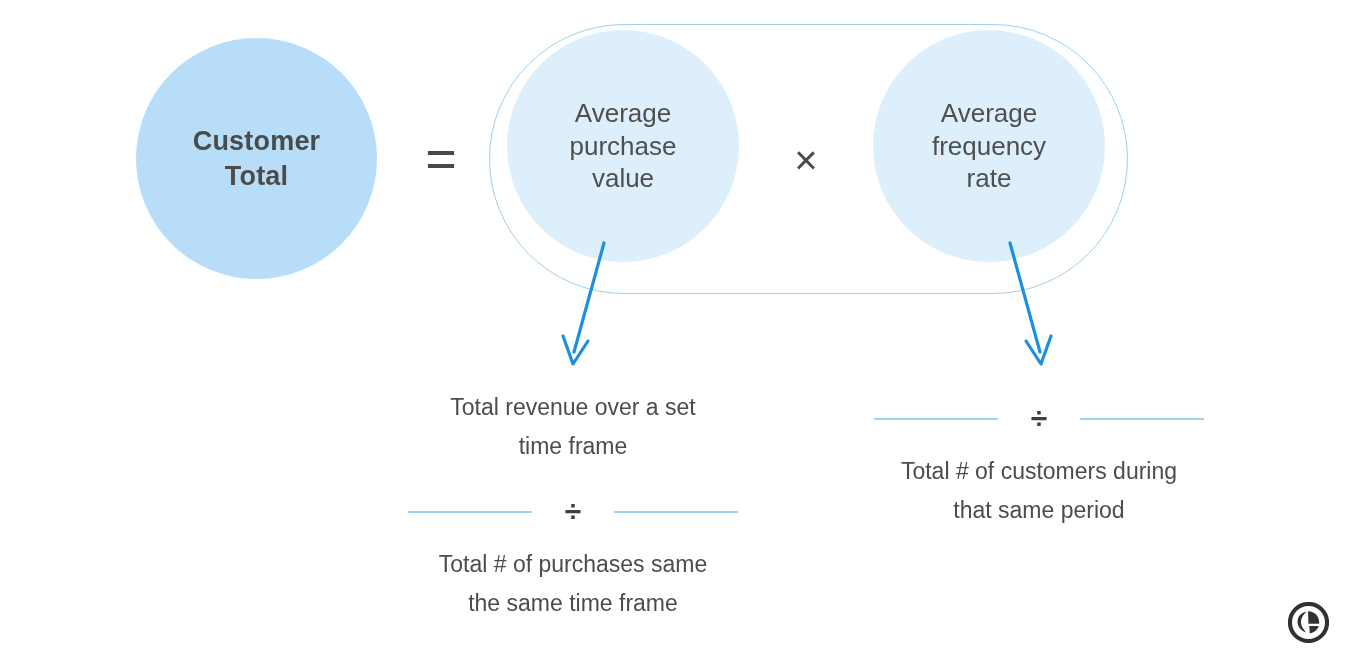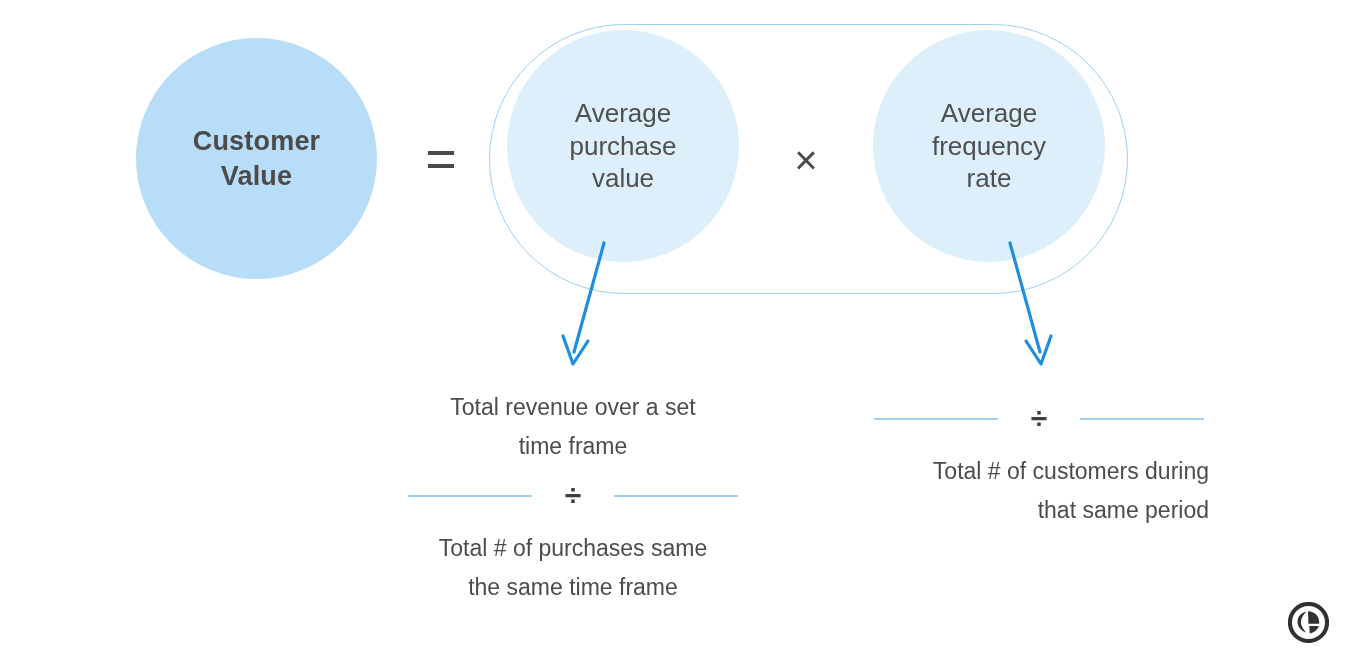--- a/index.html
+++ b/index.html
@@ -110,21 +110,21 @@
   .fraction-left  { left: 403px; top: 388px; }
   .fraction-right { left: 869px; top: 388px; }
 
   .fraction-text {
     font-size: 23px;
     line-height: 1.68;
     color: #4c4c4c;
     white-space: pre-line;
   }
 
-  .fraction-numerator { margin-bottom: 0px; }
+  .fraction-numerator { margin-bottom: 16px; }
 
   .fraction-bar {
     position: relative;
     height: 62px;
     display: flex;
     align-items: center;
     justify-content: center;
   }
   .bar-seg {
     height: 1.6px;
@@ -157,21 +157,21 @@
 </style>
 </head>
 <body>
 
 <div class="stage">
 
   <div class="group-outline"></div>
 
   <div class="circle circle-primary">
     <span style="white-space: pre-line;">Customer
-Value</span>
+Total</span>
   </div>
 
   <div class="operator operator-equals">=</div>
 
   <div class="circle circle-secondary circle-avg-purchase">
     <span style="white-space: pre-line;">Average
 purchase
 value</span>
   </div>
 
@@ -205,21 +205,21 @@
     <div class="fraction-text fraction-denominator" style="white-space: pre-line;">Total # of purchases same
 the same time frame</div>
   </div>
 
   <div class="fraction fraction-right">
     <div class="fraction-bar">
       <span class="bar-seg"></span>
       <span class="divide-symbol">÷</span>
       <span class="bar-seg"></span>
     </div>
-    <div class="fraction-text fraction-denominator" style="white-space: pre-line; text-align: right;">Total # of customers during
+    <div class="fraction-text fraction-denominator" style="white-space: pre-line;">Total # of customers during
 that same period</div>
   </div>
 
   <svg class="logo" viewBox="0 0 42 42">
     <circle cx="21" cy="21" r="19" fill="none" stroke="#33312f" stroke-width="4.2"></circle>
     <path d="M20.5 9.5 C27.5 9.8 32 14.5 32 21.2 C32 21.6 31.9 22 31.9 22.4 L20.9 22.4 Z" fill="#33312f"></path>
     <path d="M19.2 10.0 C12.6 11.0 9.5 15.6 9.8 21.0 C10.0 25.2 13.0 29.4 18.6 31.2 C18.6 31.2 14.0 26.6 13.4 22.4 C12.8 18.0 15.0 13.0 19.2 10.0 Z" fill="#33312f"></path>
     <path d="M21.8 24.6 L31.4 24.6 C30.2 28.6 26.6 31.6 22.3 32.2 Z" fill="#33312f"></path>
   </svg>
 

